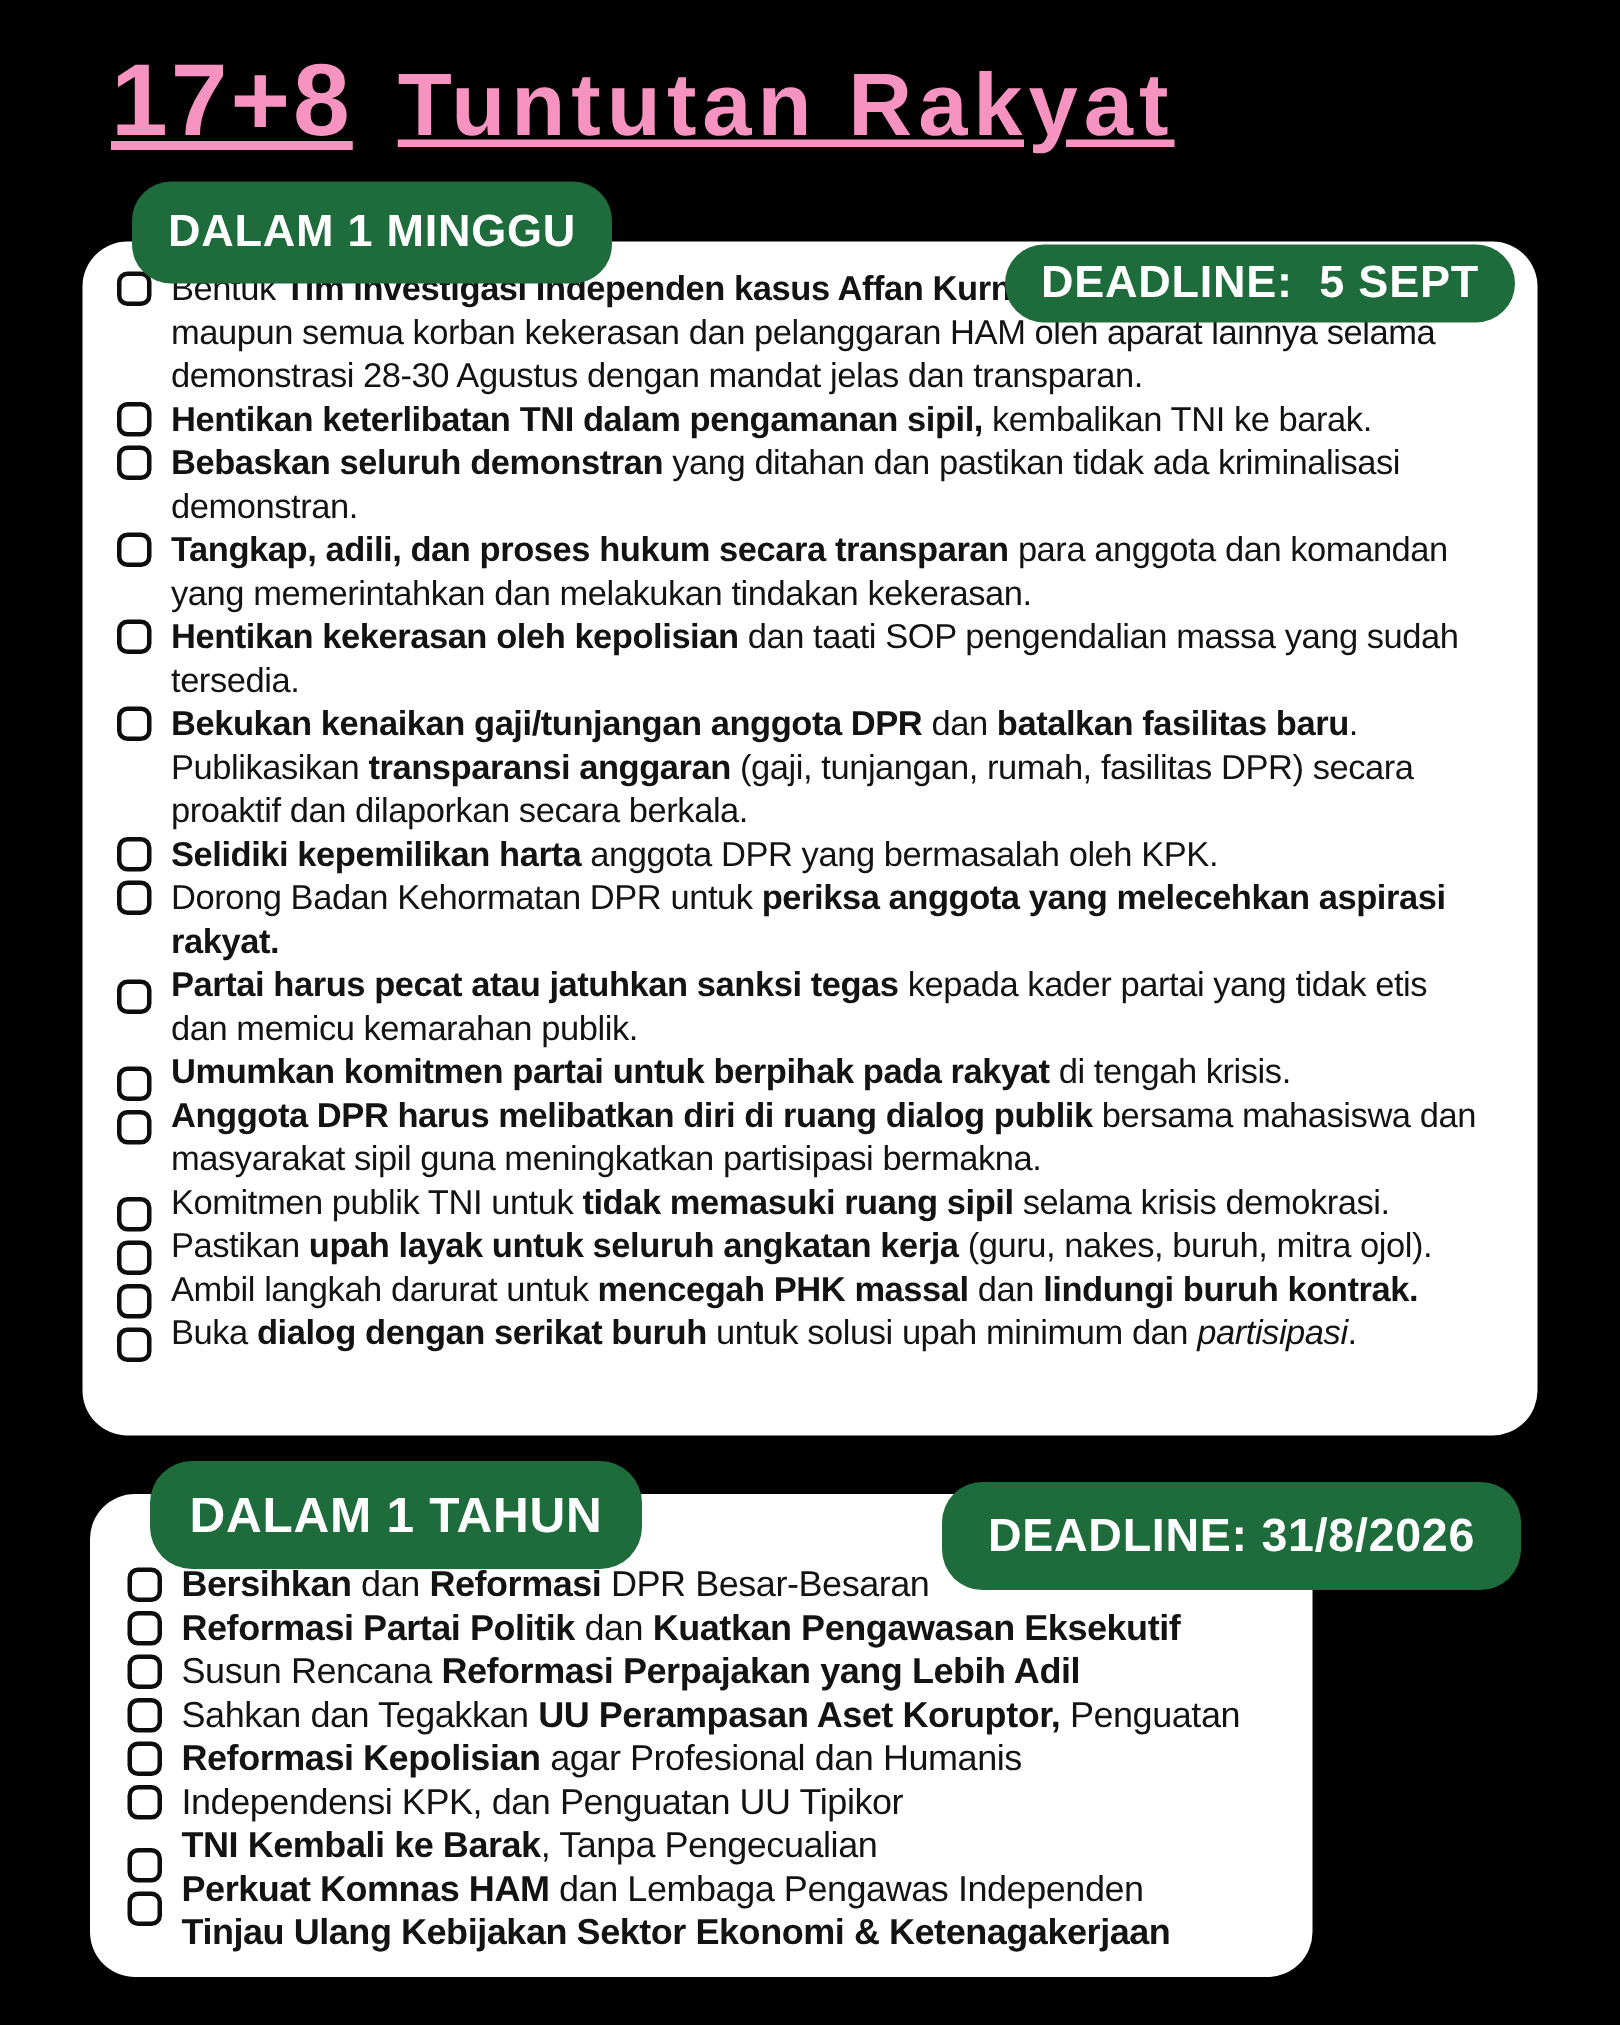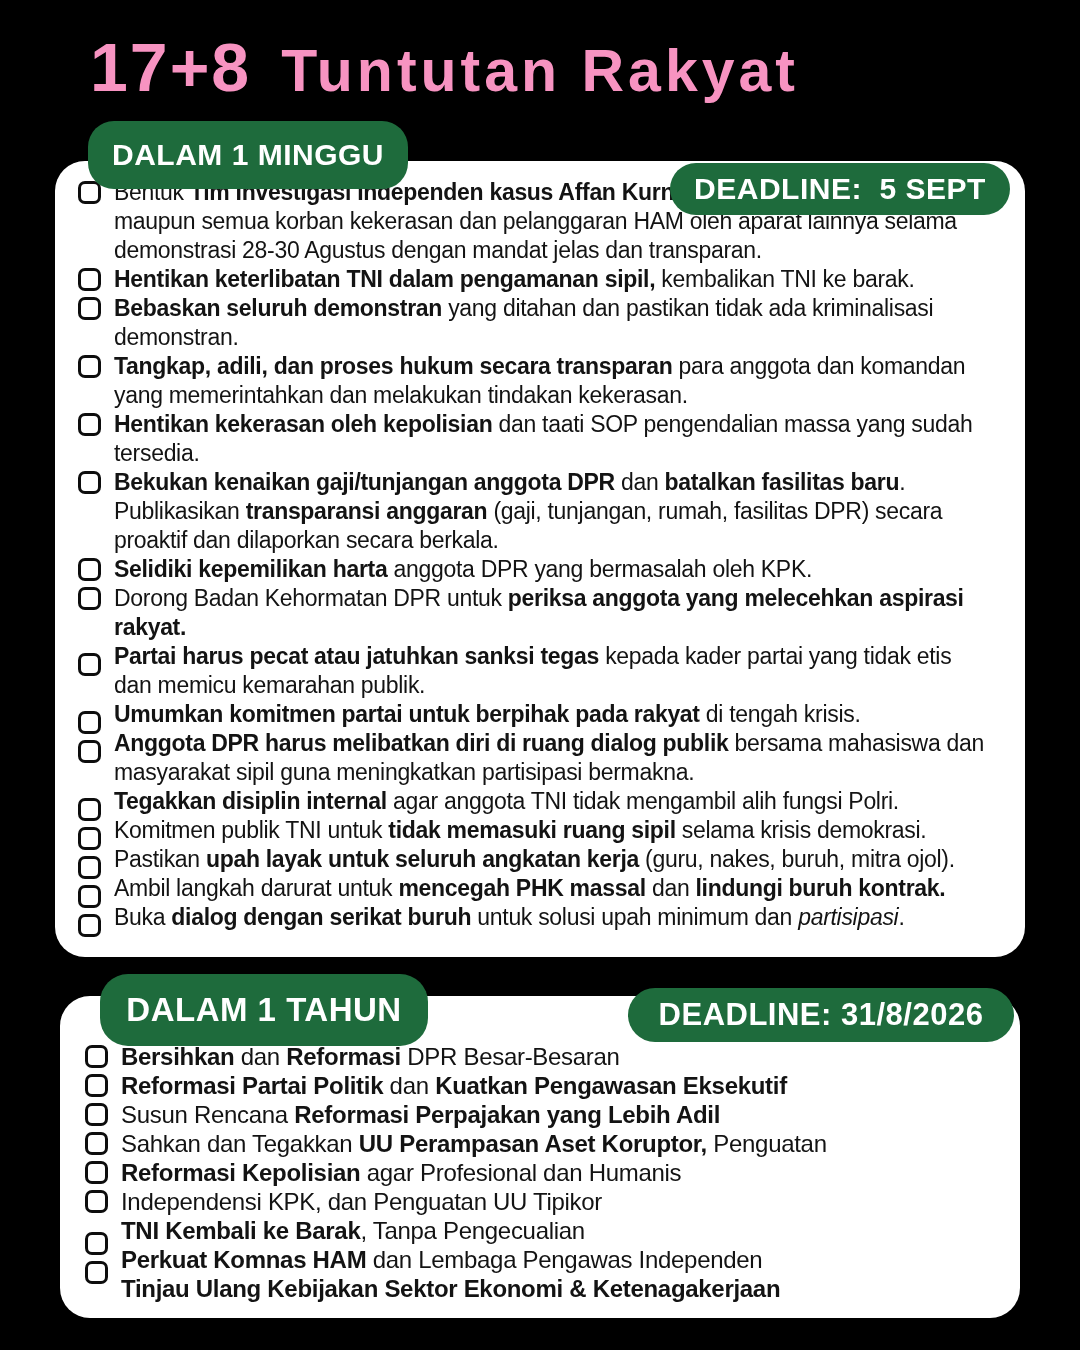--- a/index.html
+++ b/index.html
@@ -6,52 +6,53 @@
   html,body { margin:0; padding:0; }
   body {
     width:1080px; height:1350px;
     background:var(--bg,#000);
     font-family:"Liberation Sans", sans-serif;
     position:relative; overflow:hidden;
   }
 
   
   .title {
-    position:absolute; left:90px; top:28px;
+    position:absolute; left:74px; top:28px;
     display:flex; align-items:baseline; gap:30px;
     color:var(--pink,#f793c1);
+    text-decoration:underline;
   }
   .title-num {
     font-size:68px; font-weight:800; letter-spacing:2px;
   }
   .title-text {
     font-size:59px; font-weight:800; letter-spacing:4px;
   }
 
   
   .badge {
     position:absolute; z-index:3;
     background:var(--green,#1e6b3c);
     color:#ffffff; font-weight:700;
     display:flex; align-items:center; justify-content:center;
     white-space:pre; letter-spacing:0.5px;
   }
   .badge-week      { left:88px;  top:121px; width:320px; height:68px; border-radius:26px; font-size:30px; }
   .badge-week-dl   { left:670px; top:116px; width:340px; height:52px; border-radius:26px; font-size:30px;margin-top:47px; }
   .badge-year      { left:100px; top:974px; width:328px; height:72px; border-radius:28px; font-size:33px; }
-  .badge-year-dl   { left:628px; top:988px; width:386px; height:54px; border-radius:27px; font-size:31px; }
+  .badge-year-dl   { left:628px; top:988px; width:386px; height:72px; border-radius:27px; font-size:31px; }
 
   
   .card {
     position:absolute; z-index:1;
     background:var(--card,#ffffff);
     border-radius:30px; overflow:hidden;
   }
   .card-week { left:55px; top:161px; width:970px; height:796px; padding:17px 18px 0 23px; }
-  .card-year { left:60px; top:996px; width:960px; height:322px; padding:46px 18px 0 25px; }
+  .card-year { left:60px; top:996px; width:815px; height:322px; padding:46px 18px 0 25px; }
 
   
   .item { display:flex; align-items:flex-start; }
   .cb {
     flex:none; width:23px; height:23px;
     border:3.5px solid #0d0d0d; border-radius:7px;
     background:#ffffff; margin:3px 13px 0 0;
   }
   .item.nocb .txt { margin-left:36px; }
   .txt {
@@ -121,24 +122,20 @@
           <div class="item">
             <span class="cb"></span>
             <p class="txt"><span class="b">Umumkan komitmen partai untuk berpihak pada rakyat</span><span> di tengah krisis.</span></p>
           </div>
           <div class="item">
             <span class="cb"></span>
             <p class="txt"><span class="b">Anggota DPR harus melibatkan diri di ruang dialog publik</span><span> bersama mahasiswa dan masyarakat sipil guna meningkatkan partisipasi bermakna.</span></p>
           </div>
           <div class="item">
             <span class="cb"></span>
-            <p class="txt"><span class="b">Tegakkan disiplin internal</span><span> agar anggota TNI tidak mengambil alih fungsi Polri.</span></p>
-          </div>
-          <div class="item">
-            <span class="cb"></span>
             <p class="txt"><span>Komitmen publik TNI untuk </span><span class="b">tidak memasuki ruang sipil</span><span> selama krisis demokrasi.</span></p>
           </div>
           <div class="item">
             <span class="cb"></span>
             <p class="txt"><span>Pastikan </span><span class="b">upah layak untuk seluruh angkatan kerja</span><span> (guru, nakes, buruh, mitra ojol).</span></p>
           </div>
           <div class="item">
             <span class="cb"></span>
             <p class="txt"><span>Ambil langkah darurat untuk </span><span class="b">mencegah PHK massal</span><span> dan </span><span class="b">lindungi buruh kontrak.</span></p>
           </div>

